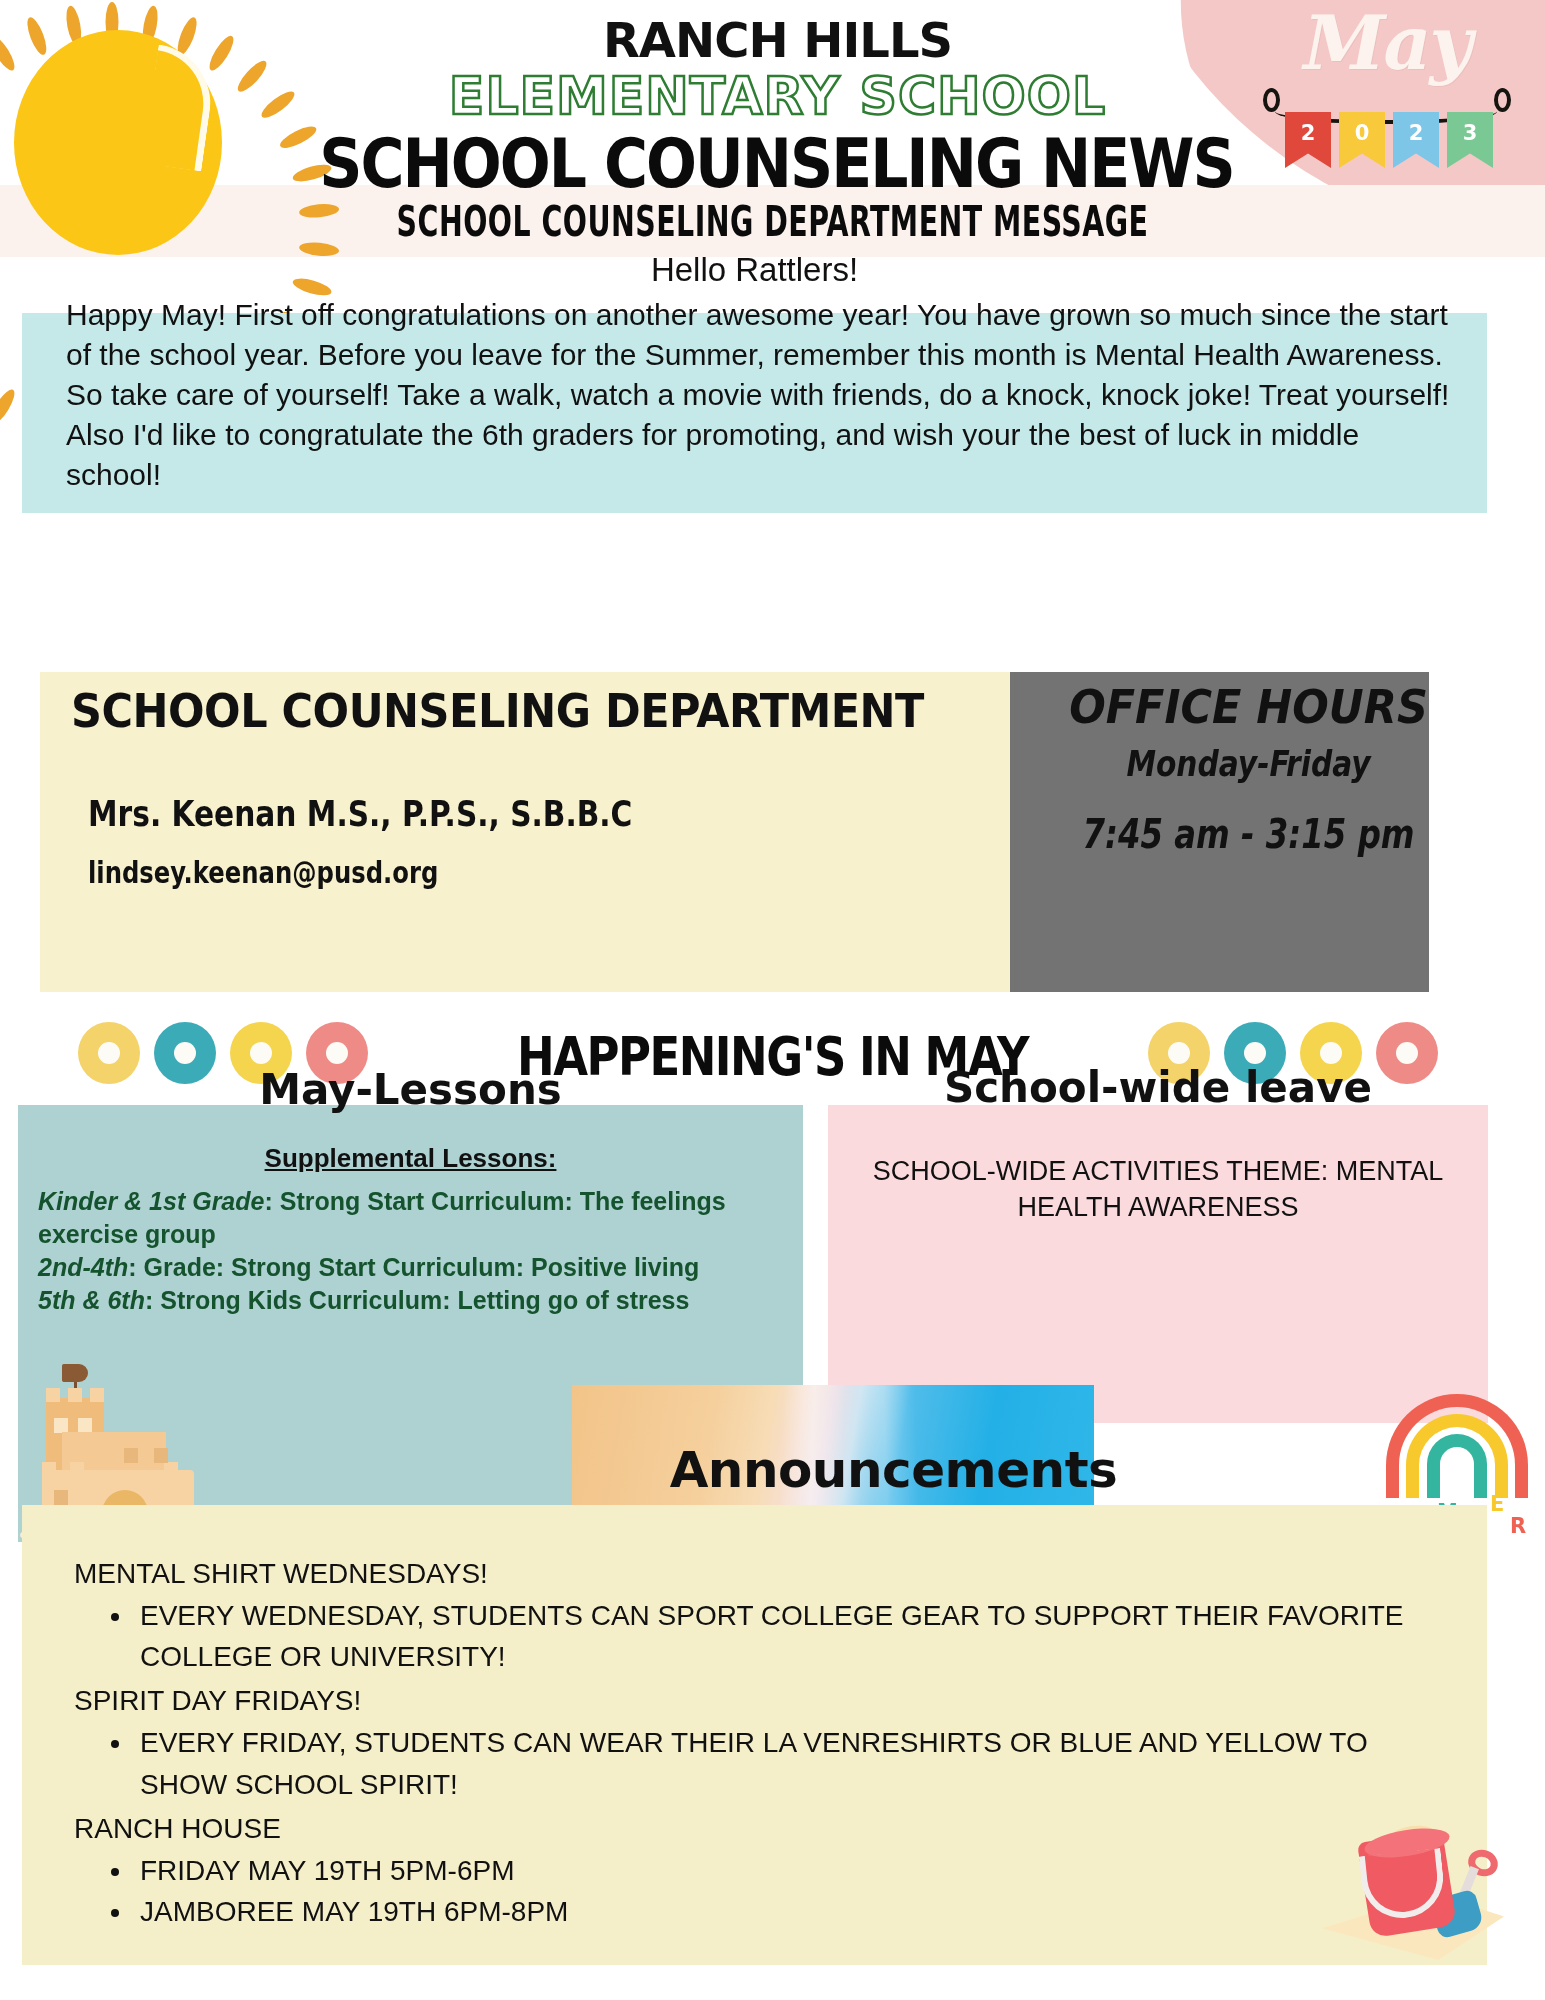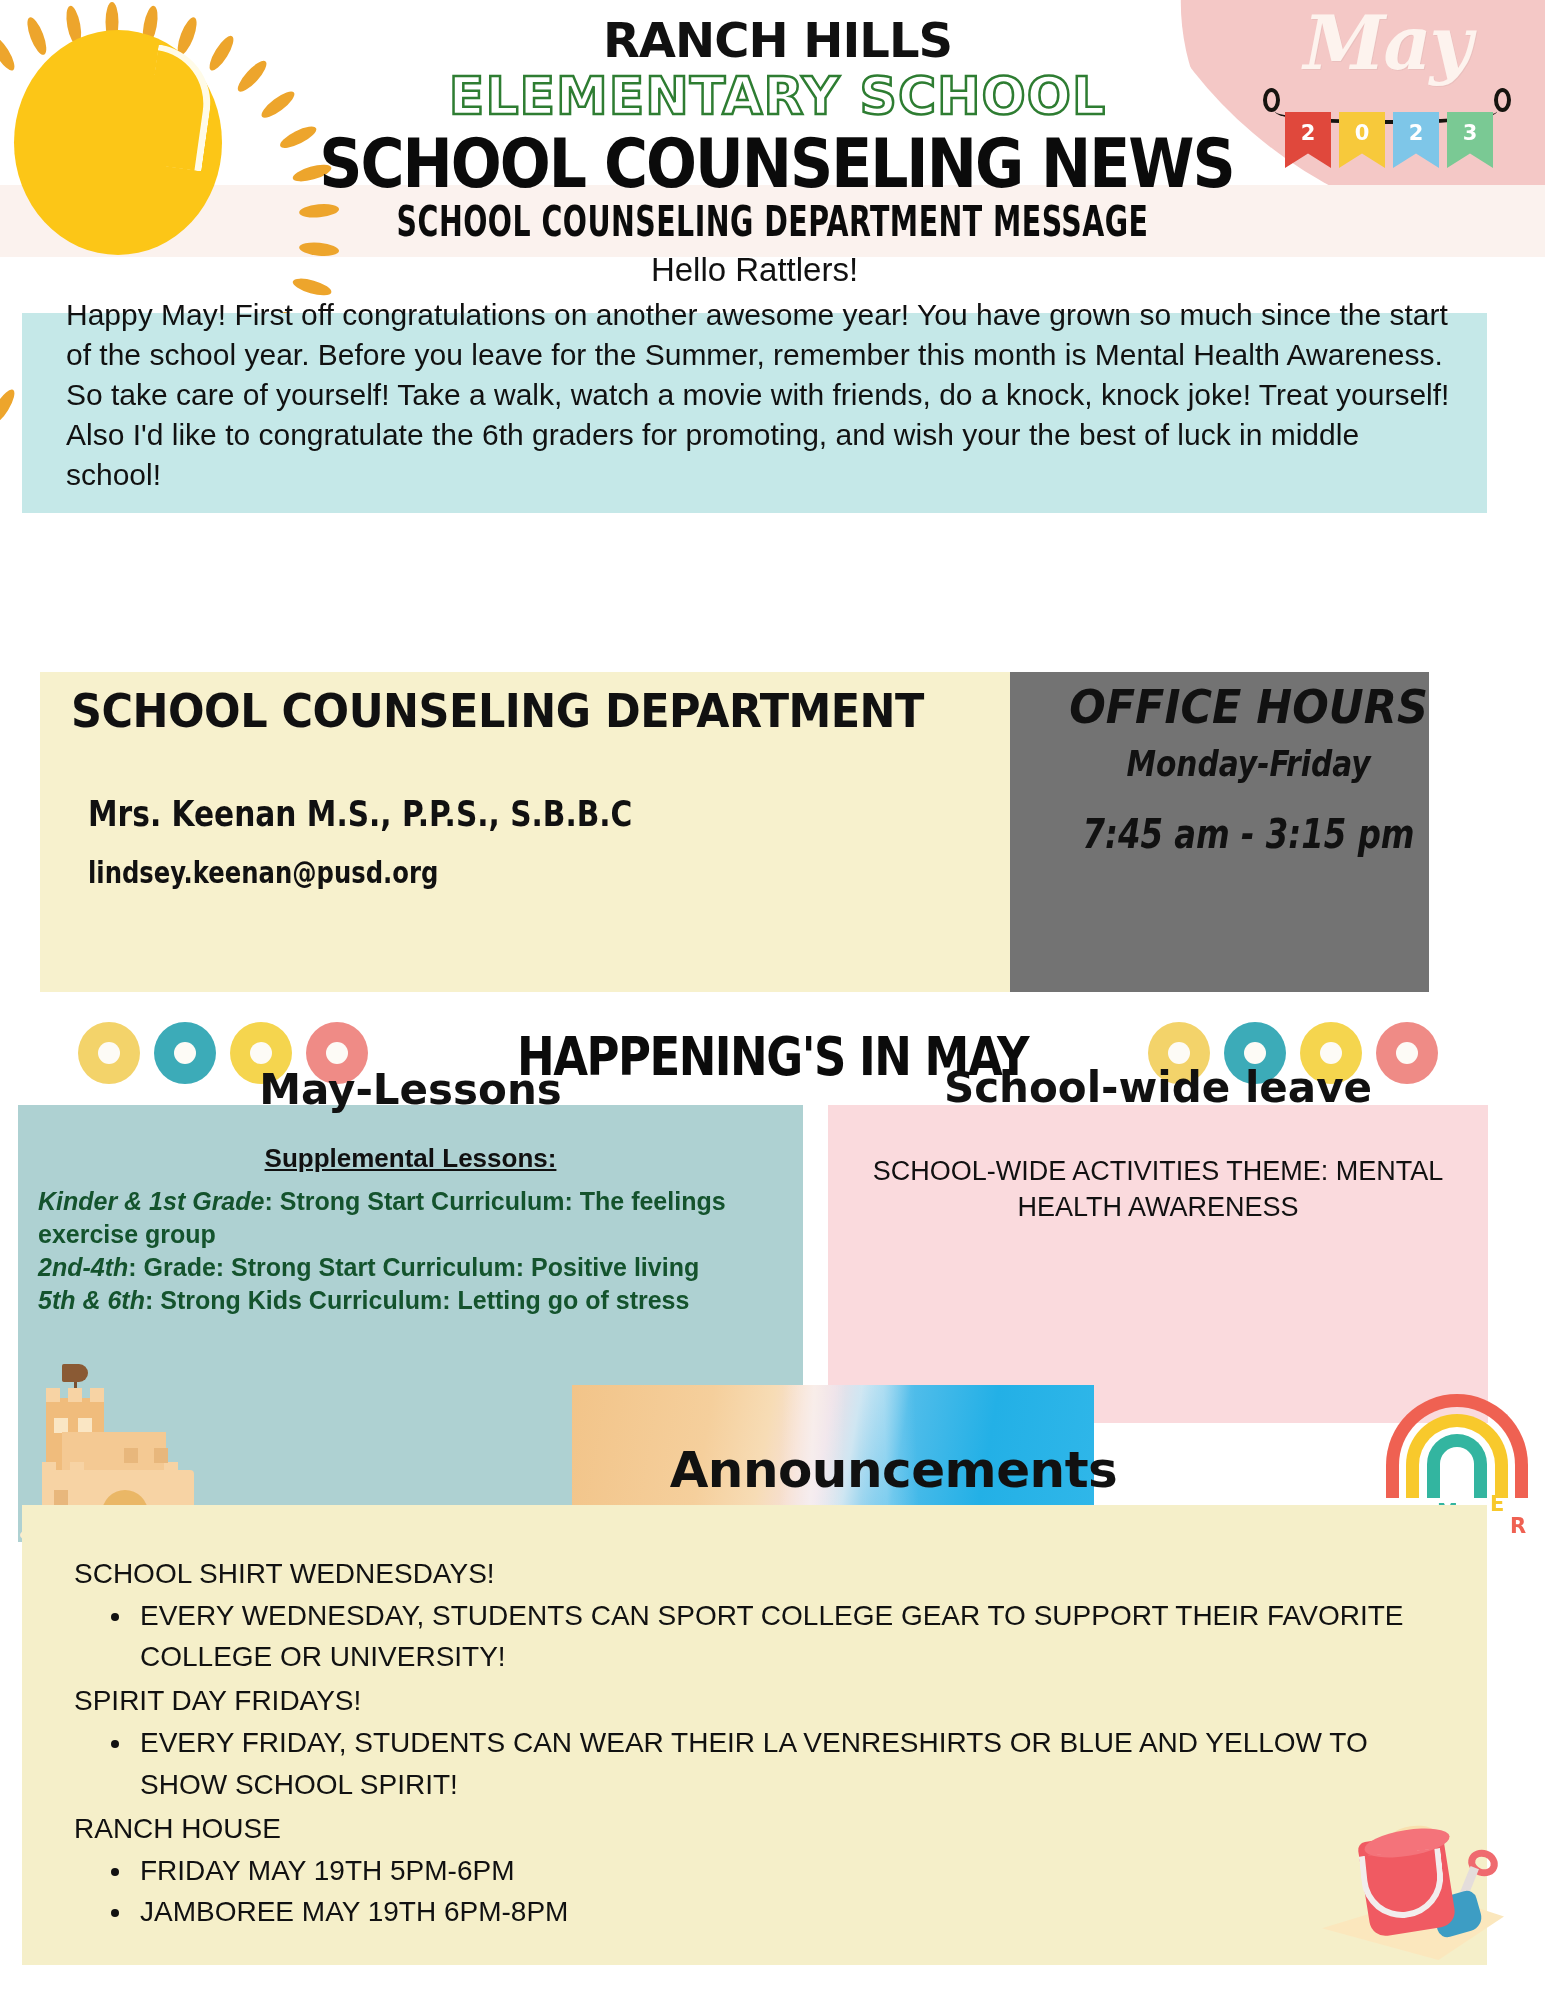--- a/index.html
+++ b/index.html
@@ -482,21 +482,21 @@
     <div class="sl" id="sl4" style="left: 108px; top: 100px; color: rgb(248, 201, 44);">E</div>
     <div class="sl" id="sl5" style="left: 128px; top: 122px; color: rgb(239, 97, 82);">R</div>
   </div>
 
   <div class="ann-banner">
     <div class="ann-title">Announcements</div>
   </div>
 
   <div class="ann-panel">
     <div class="ann-list" id="ann-list">
-        <div class="ann-head">SCHOOL SHIRT WEDNESDAYS!</div>
+        <div class="ann-head">MENTAL SHIRT WEDNESDAYS!</div>
         <ul class="ann-bullets">
           <li>EVERY WEDNESDAY, STUDENTS CAN SPORT COLLEGE GEAR TO SUPPORT THEIR FAVORITE COLLEGE OR UNIVERSITY!</li>
         </ul>
         <div class="ann-head">SPIRIT DAY FRIDAYS!</div>
         <ul class="ann-bullets">
           <li>EVERY FRIDAY, STUDENTS CAN WEAR THEIR LA VENRESHIRTS OR BLUE AND YELLOW TO SHOW SCHOOL SPIRIT!</li>
         </ul>
         <div class="ann-head">RANCH HOUSE</div>
         <ul class="ann-bullets">
           <li>FRIDAY MAY 19TH 5PM-6PM</li>

